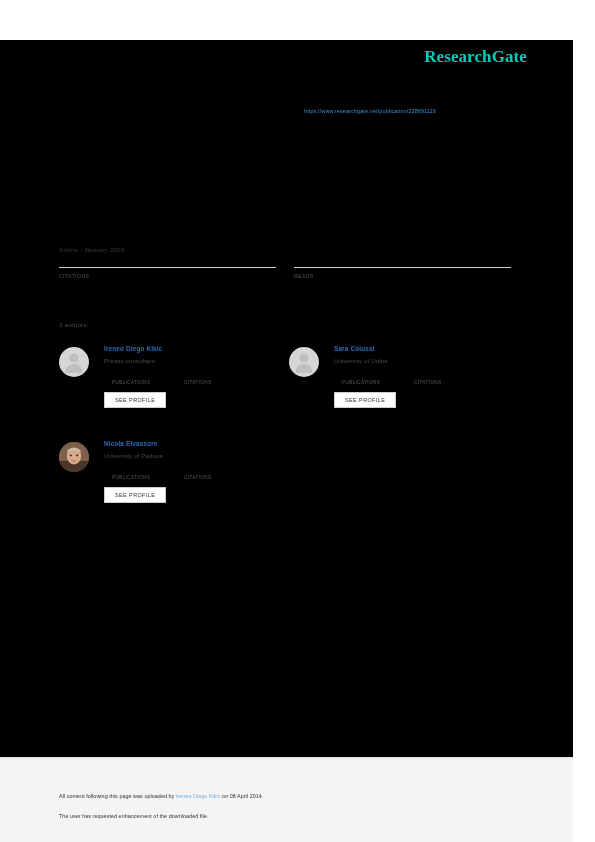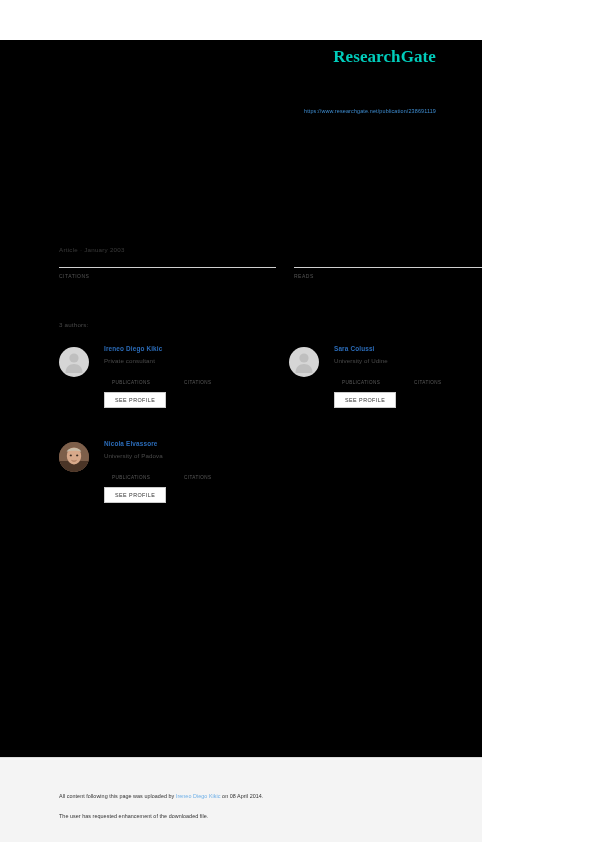--- a/index.html
+++ b/index.html
@@ -7,21 +7,21 @@
     margin: 0;
     padding: 0;
     background: #ffffff;
   }
   body {
     font-family: "Liberation Sans", sans-serif;
     -webkit-font-smoothing: antialiased;
   }
   .page {
     position: relative;
-    width: 482px;
+    width: 573px;
     height: 842px;
     overflow: hidden;
     background: #ffffff;
   }
 
   
   .top-strip {
     position: absolute;
     left: 0; top: 0;
     width: 595px;

